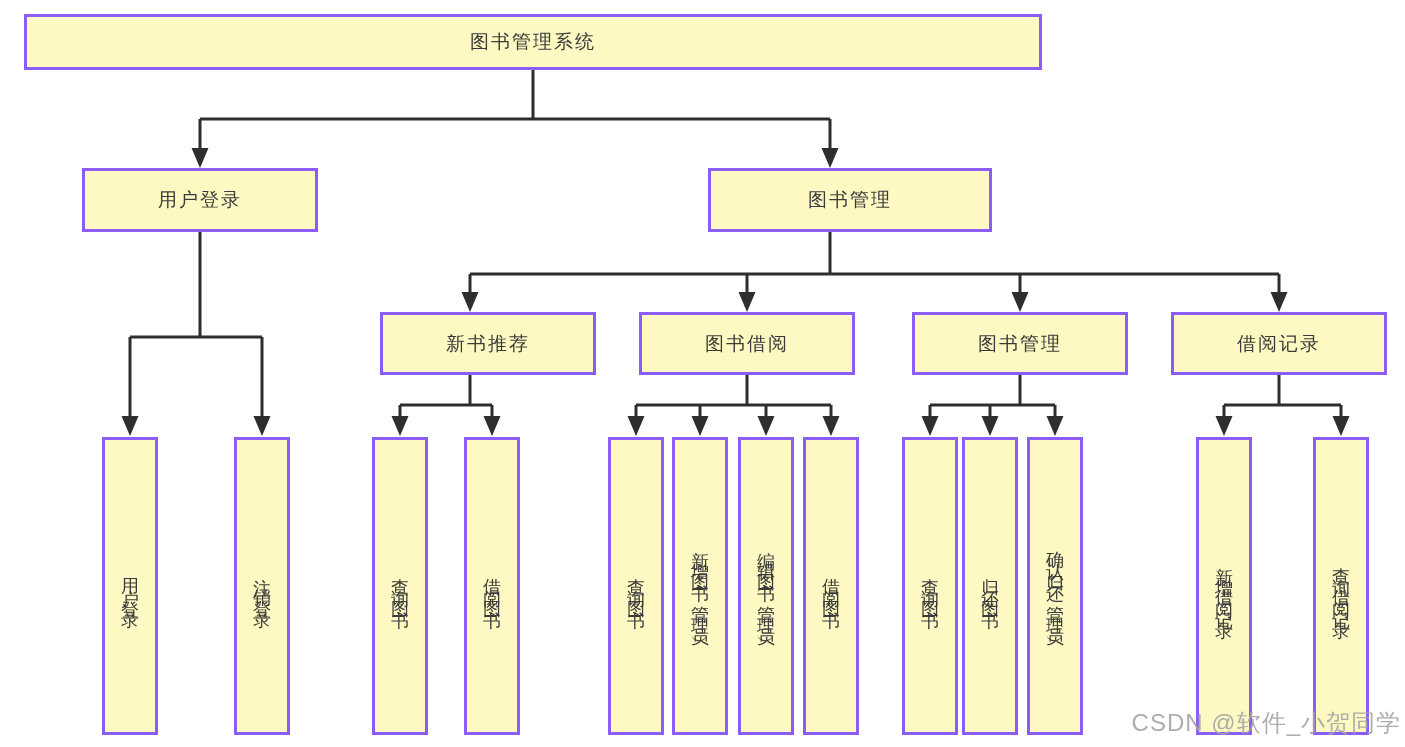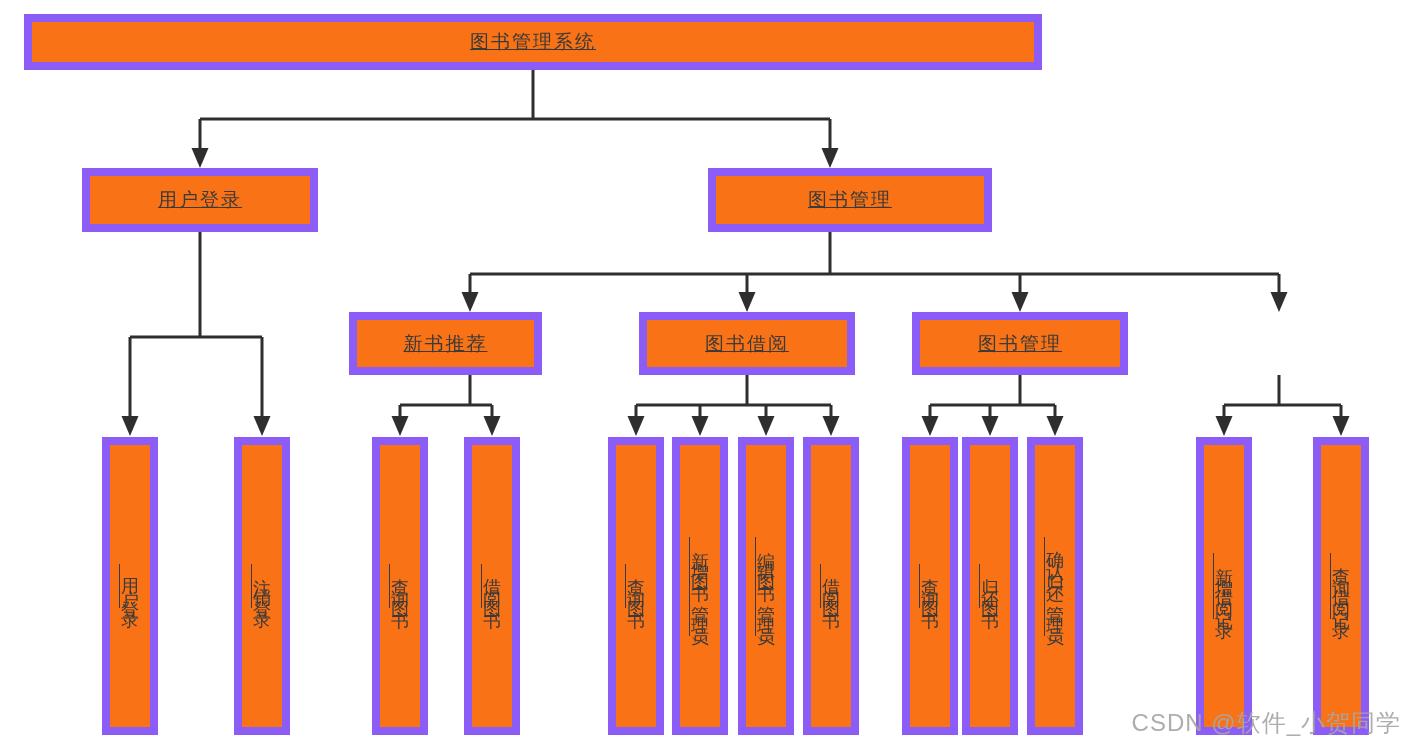--- a/index.html
+++ b/index.html
@@ -4,23 +4,23 @@
 <style>
   html,body { margin:0; padding:0; background:#ffffff; }
   #canvas {
     position:relative; width:1405px; height:747px; background:#ffffff;
     font-family:"Liberation Sans","DejaVu Sans",sans-serif; overflow:hidden;
   }
   #wires { position:absolute; left:0; top:0; width:1405px; height:747px; }
   #wires path { stroke:#2e2e2e; stroke-width:3; fill:none; }
   #wires polygon { fill:#2e2e2e; stroke:none; }
   .node {
-    position:absolute; box-sizing:border-box; background:#f97316;
-    border:8px solid #8b5cf6; color:#3a3a3a;
-    display:flex; align-items:center; justify-content:center;text-decoration:underline;
+    position:absolute; box-sizing:border-box; background:#fef9c3;
+    border:3px solid #8b5cf6; color:#3a3a3a;
+    display:flex; align-items:center; justify-content:center;
   }
   .hnode { font-size:19px; letter-spacing:2px; }
   .vnode {
     writing-mode:vertical-rl; text-orientation:mixed;
     font-size:18px; letter-spacing:11px; line-height:1;
   }
   #watermark {
     position:absolute; right:4px; bottom:8px; z-index:5;
     color:rgba(166,166,166,0.92); font-size:24px; letter-spacing:1px;
     white-space:nowrap;
@@ -72,23 +72,24 @@
       <polygon points="1215.5,416 1232.5,416 1224,436"></polygon>
       <polygon points="1332.5,416 1349.5,416 1341,436"></polygon>
     </g>
   </svg>
 
   <div class="node hnode" style="left:24px;top:14px;width:1018px;height:56px">图书管理系统</div>
 
   <div class="node hnode" style="left:82px;top:168px;width:236px;height:64px">用户登录</div>
   <div class="node hnode" style="left:708px;top:168px;width:284px;height:64px">图书管理</div>
 
-  <div class="node hnode" style="left:349px;top:312px;width:193px;height:63px">新书推荐</div>
+  <div class="node hnode" style="left:380px;top:312px;width:216px;height:63px">新书推荐</div>
   <div class="node hnode" style="left:639px;top:312px;width:216px;height:63px">图书借阅</div>
   <div class="node hnode" style="left:912px;top:312px;width:216px;height:63px">图书管理</div>
+  <div class="node hnode" style="left:1171px;top:312px;width:216px;height:63px">借阅记录</div>
 
   <div class="node vnode" style="left:102px;top:437px;width:56px;height:298px">用户登录</div>
   <div class="node vnode" style="left:234px;top:437px;width:56px;height:298px">注销登录</div>
 
   <div class="node vnode" style="left:372px;top:437px;width:56px;height:298px">查询图书</div>
   <div class="node vnode" style="left:464px;top:437px;width:56px;height:298px">借阅图书</div>
 
   <div class="node vnode" style="left:608px;top:437px;width:56px;height:298px">查询图书</div>
   <div class="node vnode" style="left:672px;top:437px;width:56px;height:298px">新增图书（管理员）</div>
   <div class="node vnode" style="left:738px;top:437px;width:56px;height:298px">编辑图书（管理员）</div>

